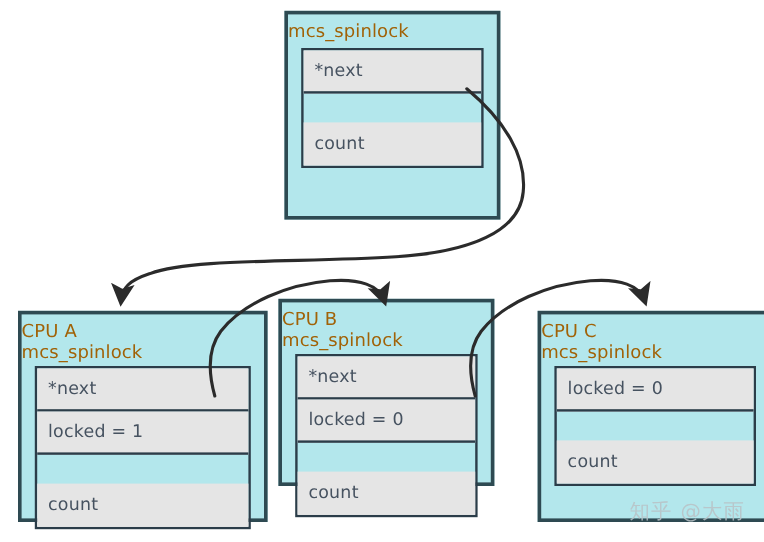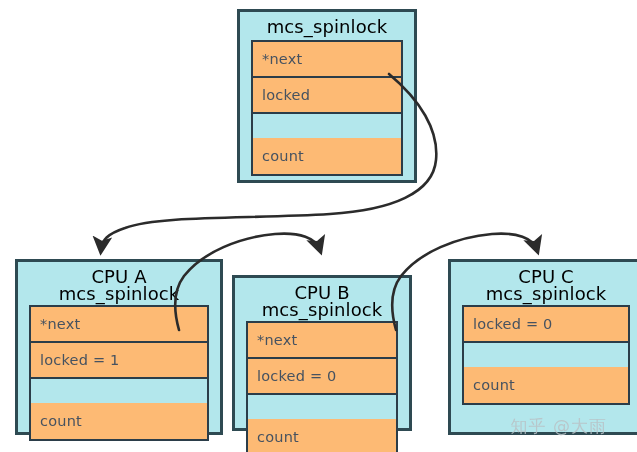--- a/index.html
+++ b/index.html
@@ -29,35 +29,35 @@
     z-index: 5;
   }
   .node {
     position: absolute;
     box-sizing: border-box;
     background: #b3e7ec;
     border: 3px solid #2e4a52;
     z-index: 2;
   }
   .node-title {
-    text-align: center;
-    color: #000000;
-    font-size: 18px;
+    text-align: left;
+    color: #a16207;
+    font-size: 15px;
     line-height: 17px;
     padding-top: 6px;
     white-space: pre-line;
     letter-spacing: 0.1px;
   }
   .fields {
     margin: 5px 11px 11px 11px;
     border: 2.5px solid #2b3d49;
     box-sizing: border-box;
   }
   .field {
-    background: #fdba74;
+    background: #e5e5e5;
     color: #465260;
     font-size: 14.5px;
     line-height: 1;
     height: 36px;
     display: flex;
     align-items: center;
     padding-left: 9px;
     box-sizing: border-box;
     border-bottom: 2.5px solid #2b3d49;
     letter-spacing: 0.2px;
@@ -68,30 +68,30 @@
   }
   
   #node-root {
     left: 237px;
     top: 9px;
     width: 180px;
     height: 174px;
   }
   
   #node-cpu-a { left: 15px;  top: 259px; width: 208px; height: 176px; }
-  #node-cpu-b { left: 232px; top: 275px; width: 180px; height: 156px; }
+  #node-cpu-b { left: 232px; top: 249px; width: 180px; height: 156px; }
   #node-cpu-c { left: 448px; top: 259px; width: 196px; height: 176px; }
   #node-cpu-a .fields,
   #node-cpu-b .fields,
   #node-cpu-c .fields {
     margin-top: 3px;
   }
   .watermark {
     position: absolute;
-    right: 30px;
+    right: 16px;
     bottom: 14px;
     color: #b9c2c6;
     font-size: 17px;
     letter-spacing: 1px;
     z-index: 8;
     opacity: 0.85;
     font-family: "DejaVu Sans", sans-serif;
   }
 </style>
 </head>
@@ -117,21 +117,20 @@
 
     <path d="M 396,330 C 391,312 389,292 401,276
              C 420,252 457,237 492,234
              C 517,232 533,238 537,250" fill="none" stroke="#2b2b2b" stroke-width="2.6" stroke-linecap="round" marker-end="url(#ah)"></path>
   </svg>
 
   <div class="node" id="node-root">
     <div class="node-title">mcs_spinlock</div>
     <div class="fields">
       <div class="field">*next</div>
-      <div class="field">locked</div>
       <div class="field">count</div>
     </div>
   </div>
 
   <div class="node" id="node-cpu-a">
     <div class="node-title">CPU A
 mcs_spinlock</div>
     <div class="fields">
       <div class="field">*next</div>
       <div class="field">locked = 1</div>

